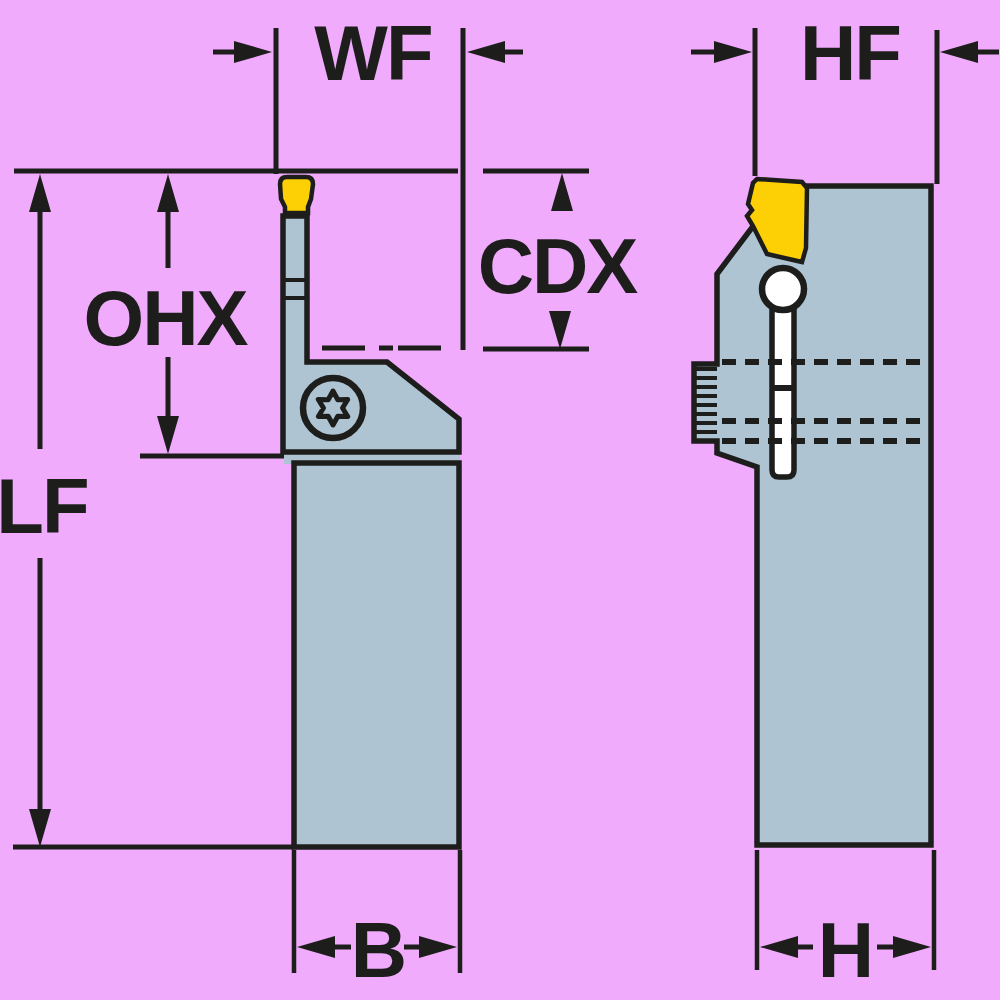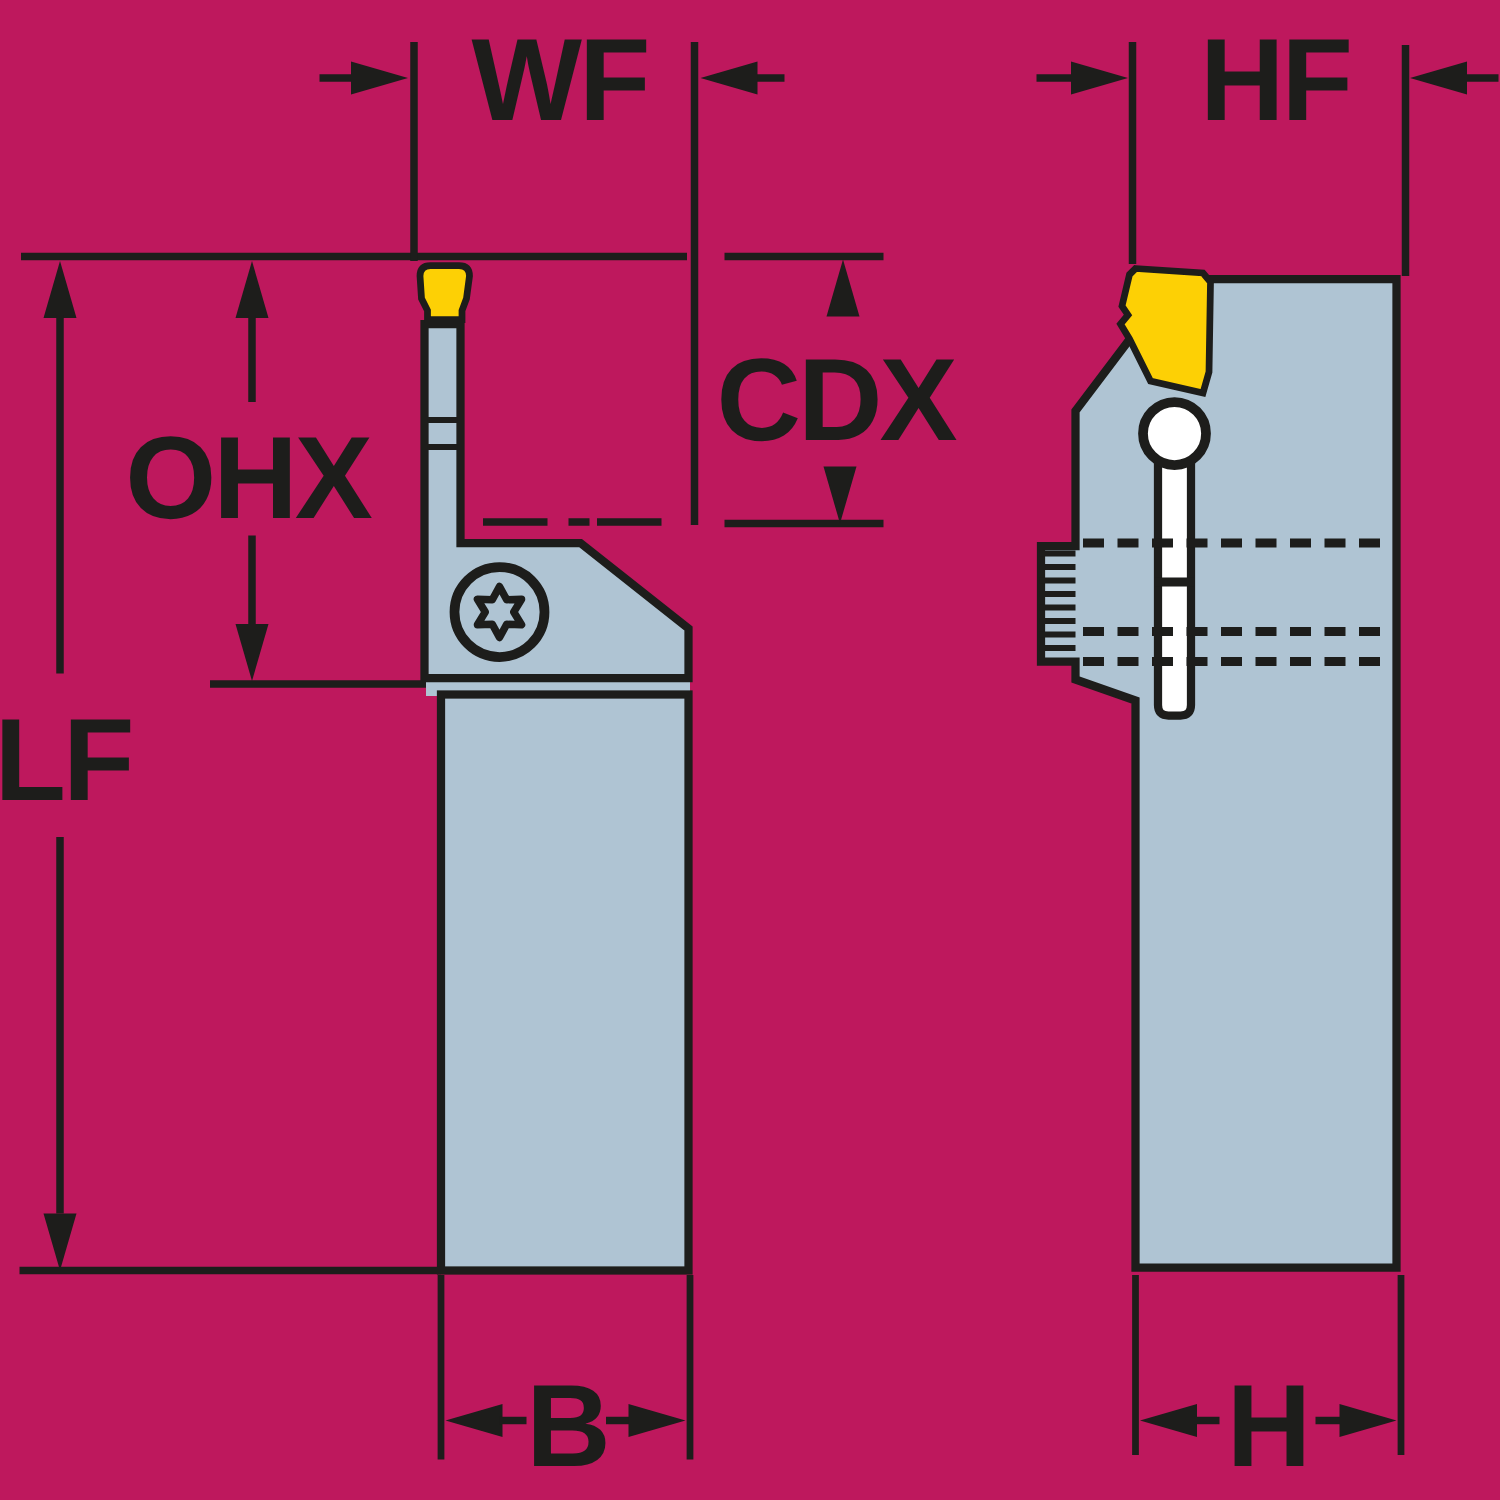--- a/index.html
+++ b/index.html
@@ -1,16 +1,16 @@
 <!DOCTYPE html>
 <html><head>
 <meta charset="utf-8">
 <style>
   html,body{margin:0;padding:0;background:#ffffff;}
-  #stage{position:relative;width:1000px;height:1000px;background:#be185d;overflow:hidden;
+  #stage{position:relative;width:1000px;height:1000px;background:#f0abfc;overflow:hidden;
          font-family:"Liberation Sans", sans-serif;}
   svg{position:absolute;left:0;top:0;}
   .dim-label{font-family:"Liberation Sans", sans-serif;font-weight:bold;font-size:78px;
              letter-spacing:-2px;fill:#1d1d1b;}
   .ln{stroke:#1d1d1b;fill:none;}
   .outline{stroke:#1d1d1b;stroke-linejoin:miter;}
   .arrow{fill:#1d1d1b;stroke:none;}
 </style>
 </head>
 <body>

